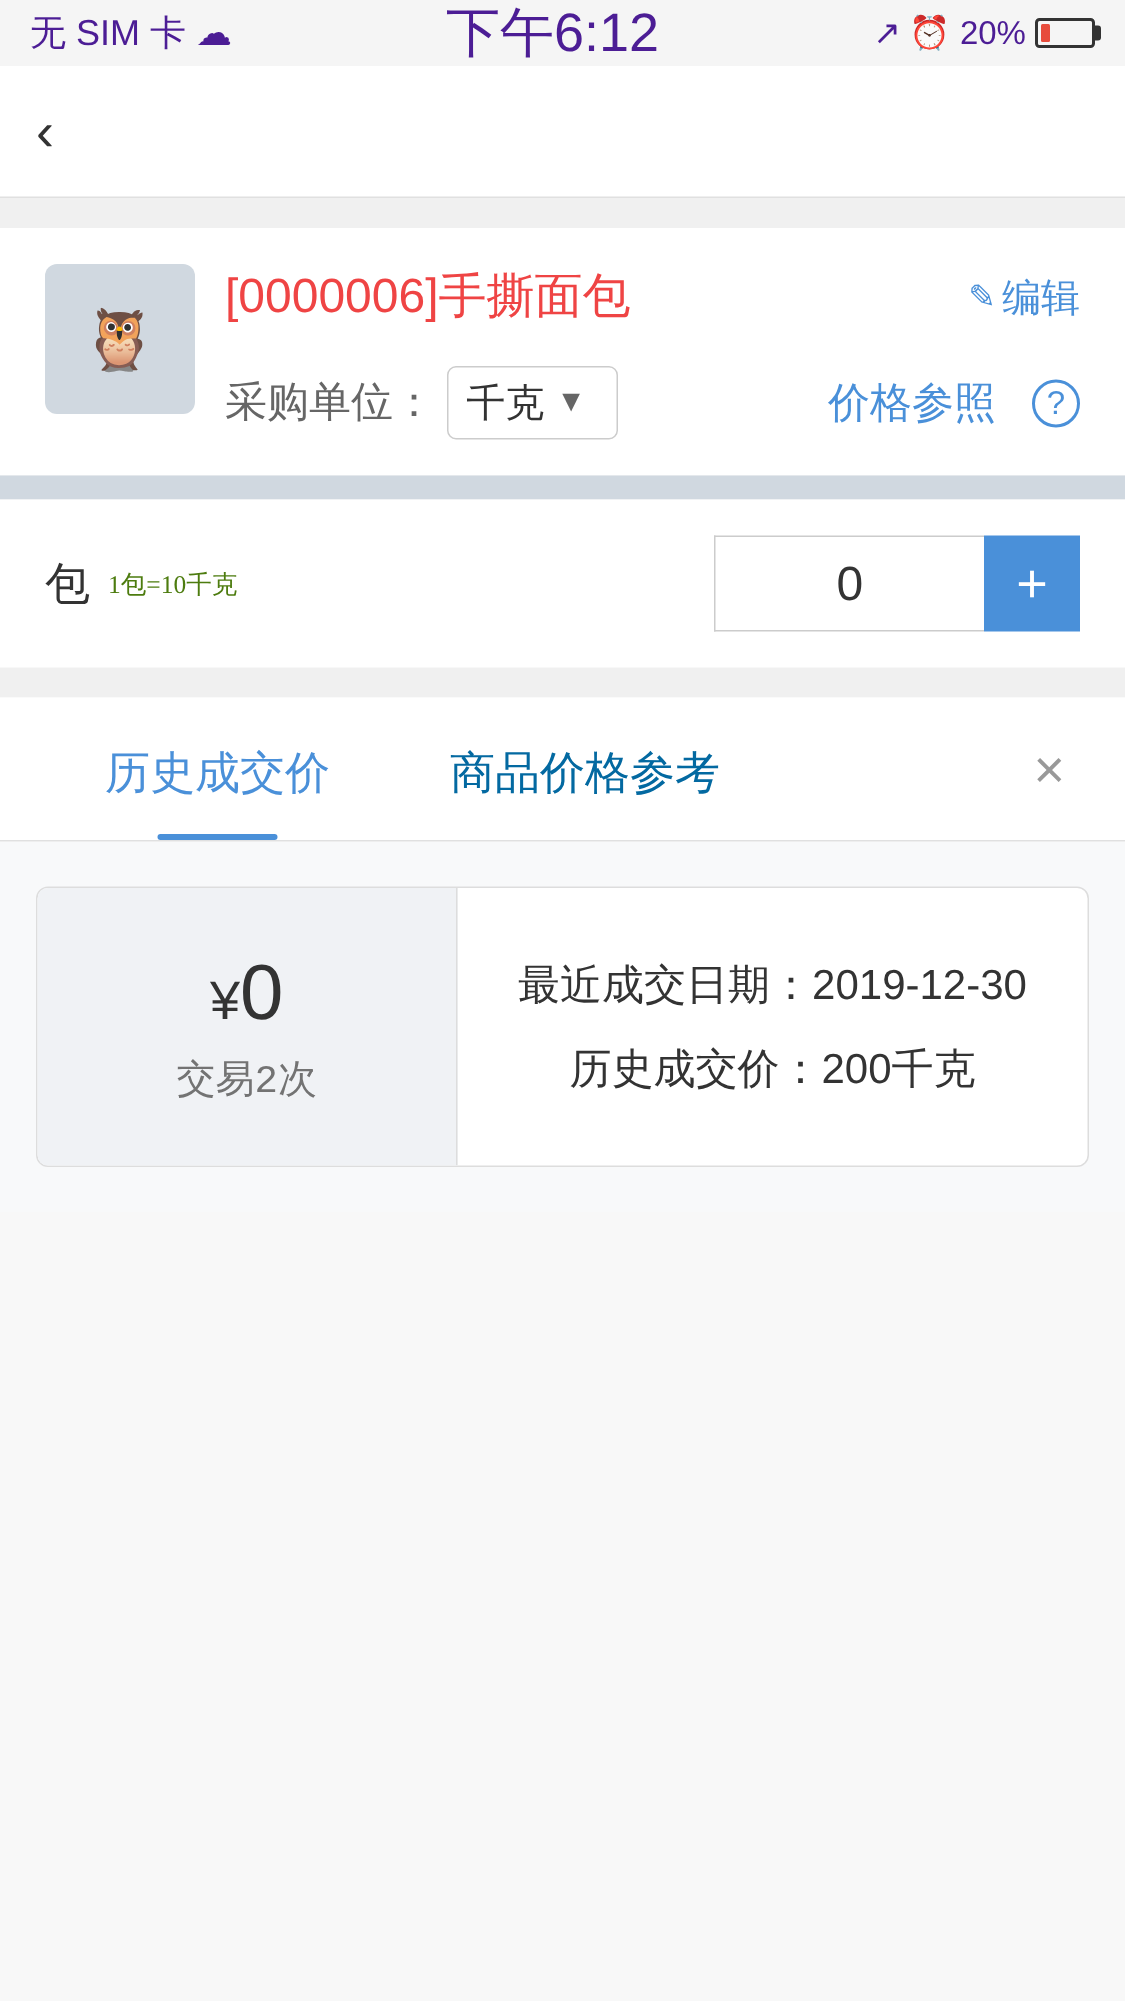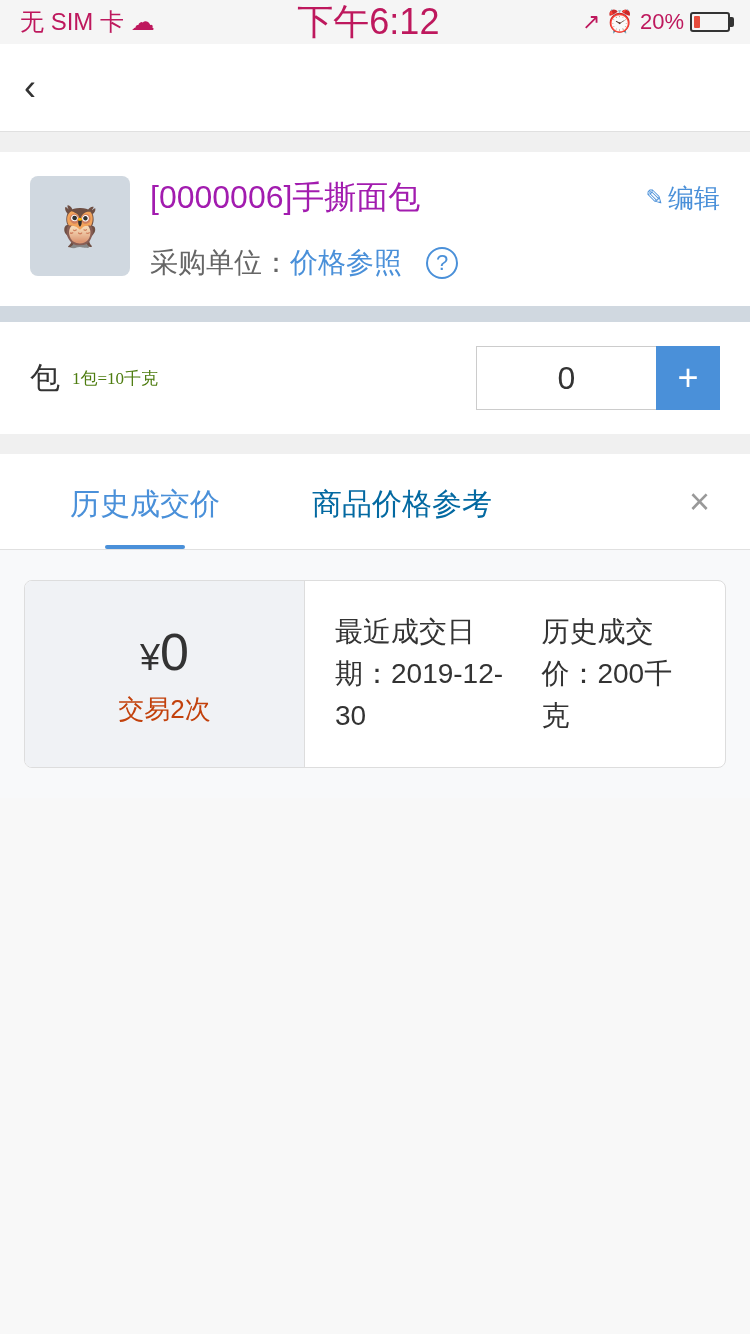--- a/index.html
+++ b/index.html
@@ -15,21 +15,21 @@
     
     .status-bar {
       width: 750px;
       height: 44px;
       background: #f5f5f5;
       display: flex;
       align-items: center;
       justify-content: space-between;
       padding: 0 20px;
       font-size: 24px;
-      color: #be185d;
+      color: #4c1d95;
     }
     .status-left {
       display: flex;
       align-items: center;
       gap: 8px;
       font-size: 24px;
     }
     .status-center {
       font-size: 36px;
       font-weight: 500;
@@ -123,37 +123,37 @@
     .product-info {
       flex: 1;
     }
     .product-header {
       display: flex;
       align-items: center;
       justify-content: space-between;
     }
     .product-name {
       font-size: 32px;
-      color: #a21caf;
+      color: #ef4444;
       font-weight: 500;
     }
     .edit-link {
       color: #4a90d9;
       font-size: 26px;
       display: flex;
       align-items: center;
       gap: 4px;
     }
     .edit-icon {
       font-size: 22px;
     }
     .product-unit-row {
       display: flex;
       align-items: center;
-      justify-content: flex-start;
+      justify-content: space-between;
       margin-top: 24px;
     }
     .unit-label {
       font-size: 28px;
       color: #666;
     }
     .unit-select {
       border: 1px solid #ccc;
       border-radius: 6px;
       padding: 6px 20px 6px 12px;
@@ -255,21 +255,21 @@
     .tabs-header {
       background: #fff;
       display: flex;
       align-items: center;
       justify-content: space-between;
       padding: 0 30px;
       border-bottom: 1px solid #e0e0e0;
     }
     .tabs-list {
       display: flex;
-      gap: 12px;
+      gap: 0;
     }
     .tab-item {
       padding: 30px 40px 24px;
       font-size: 30px;
       color: #0369a1;
       cursor: pointer;
       position: relative;
     }
     .tab-item.active {
       color: #4a90d9;
@@ -315,30 +315,32 @@
     .history-price {
       font-size: 52px;
       color: #333;
       font-weight: 500;
     }
     .history-price-symbol {
       font-size: 36px;
     }
     .history-trades {
       font-size: 26px;
-      color: #c2410c;
+      color: #737373;
       margin-top: 10px;
+      font-family: Liberation Mono, monospace;
     }
     .history-right {
       flex: 1;
       padding: 30px 30px;
       display: flex;
-      flex-direction: row;
+      flex-direction: column;
       justify-content: center;
       gap: 14px;
+      text-align: center;
     }
     .history-detail-row {
       font-size: 28px;
       color: #333;
       line-height: 1.5;
     }
 
     
     .content-area {
       background: #f8f8f8;
@@ -377,20 +379,24 @@
     <div class="product-header">
       <span class="product-name">[0000006]手撕面包</span>
       <span class="edit-link">
         <span class="edit-icon">✎</span>
         <span>编辑</span>
       </span>
     </div>
     <div class="product-unit-row">
       <div>
         <span class="unit-label">采购单位：</span>
+        <span class="unit-select">
+          <span>千克</span>
+          <span class="unit-arrow">▼</span>
+        </span>
       </div>
       <div class="price-ref">
         <span>价格参照</span>
         <span class="price-ref-icon">?</span>
       </div>
     </div>
   </div>
 </div>
 
 <div class="divider-bar"></div>

